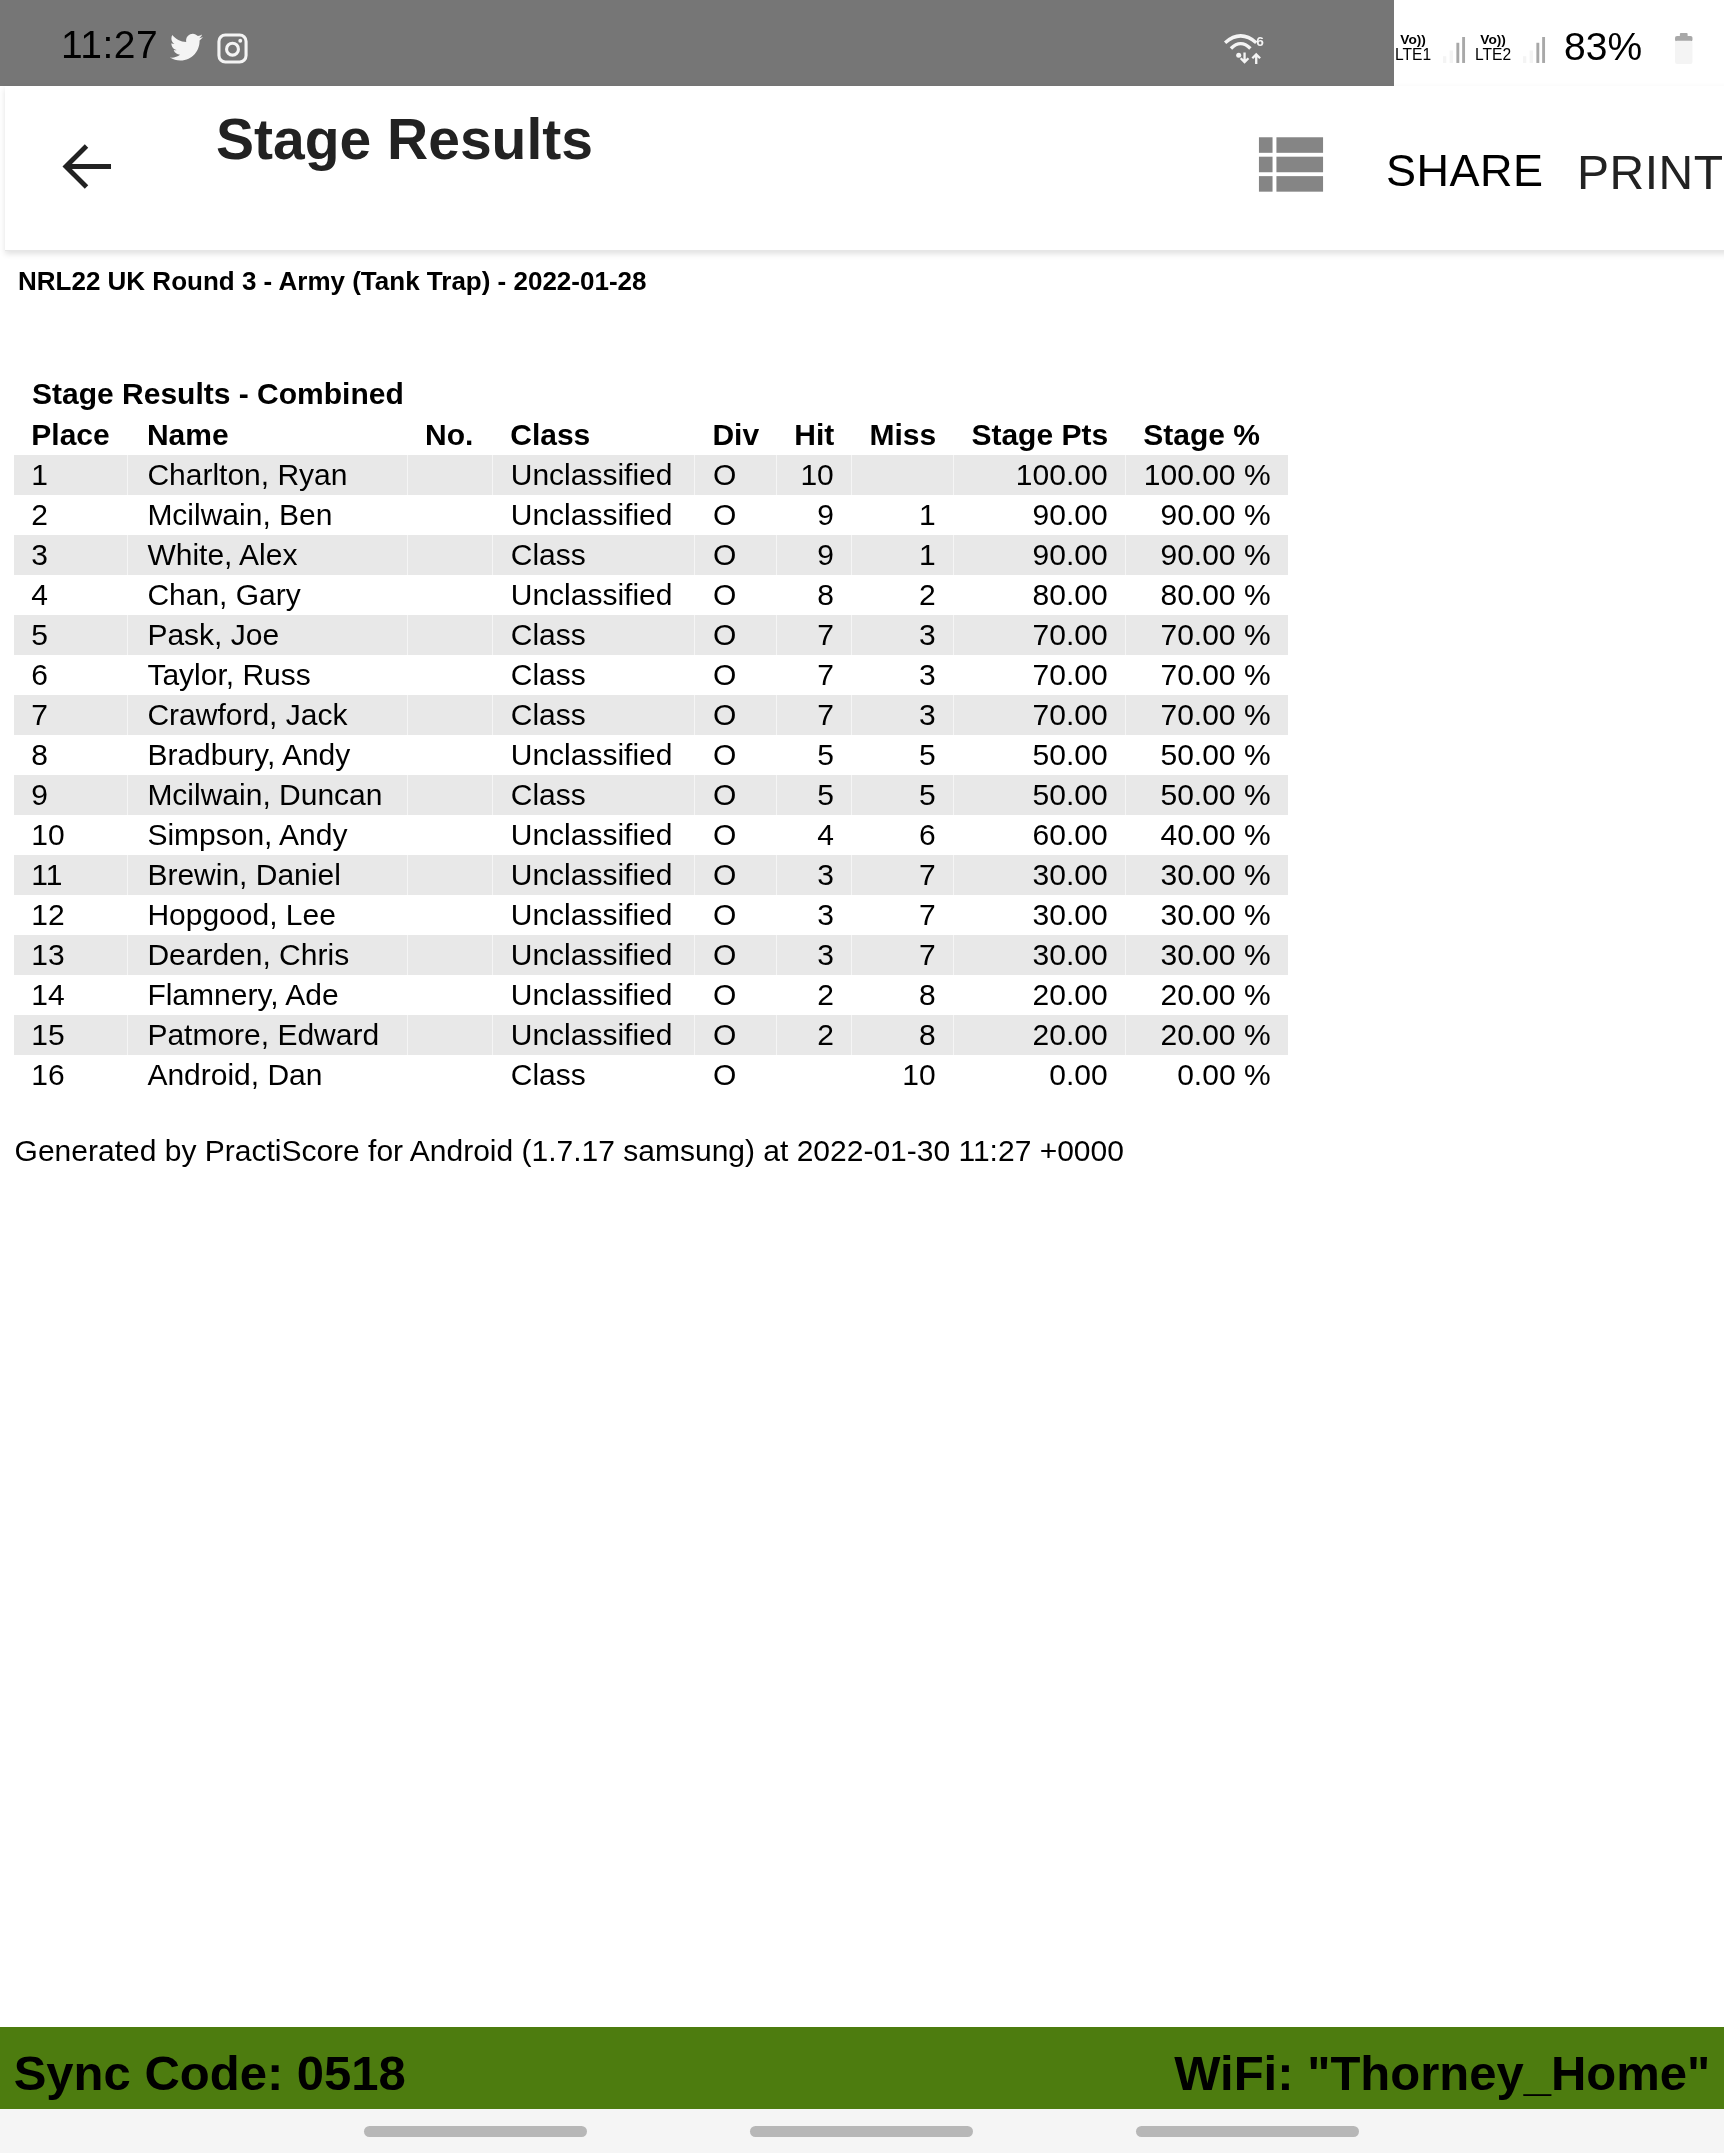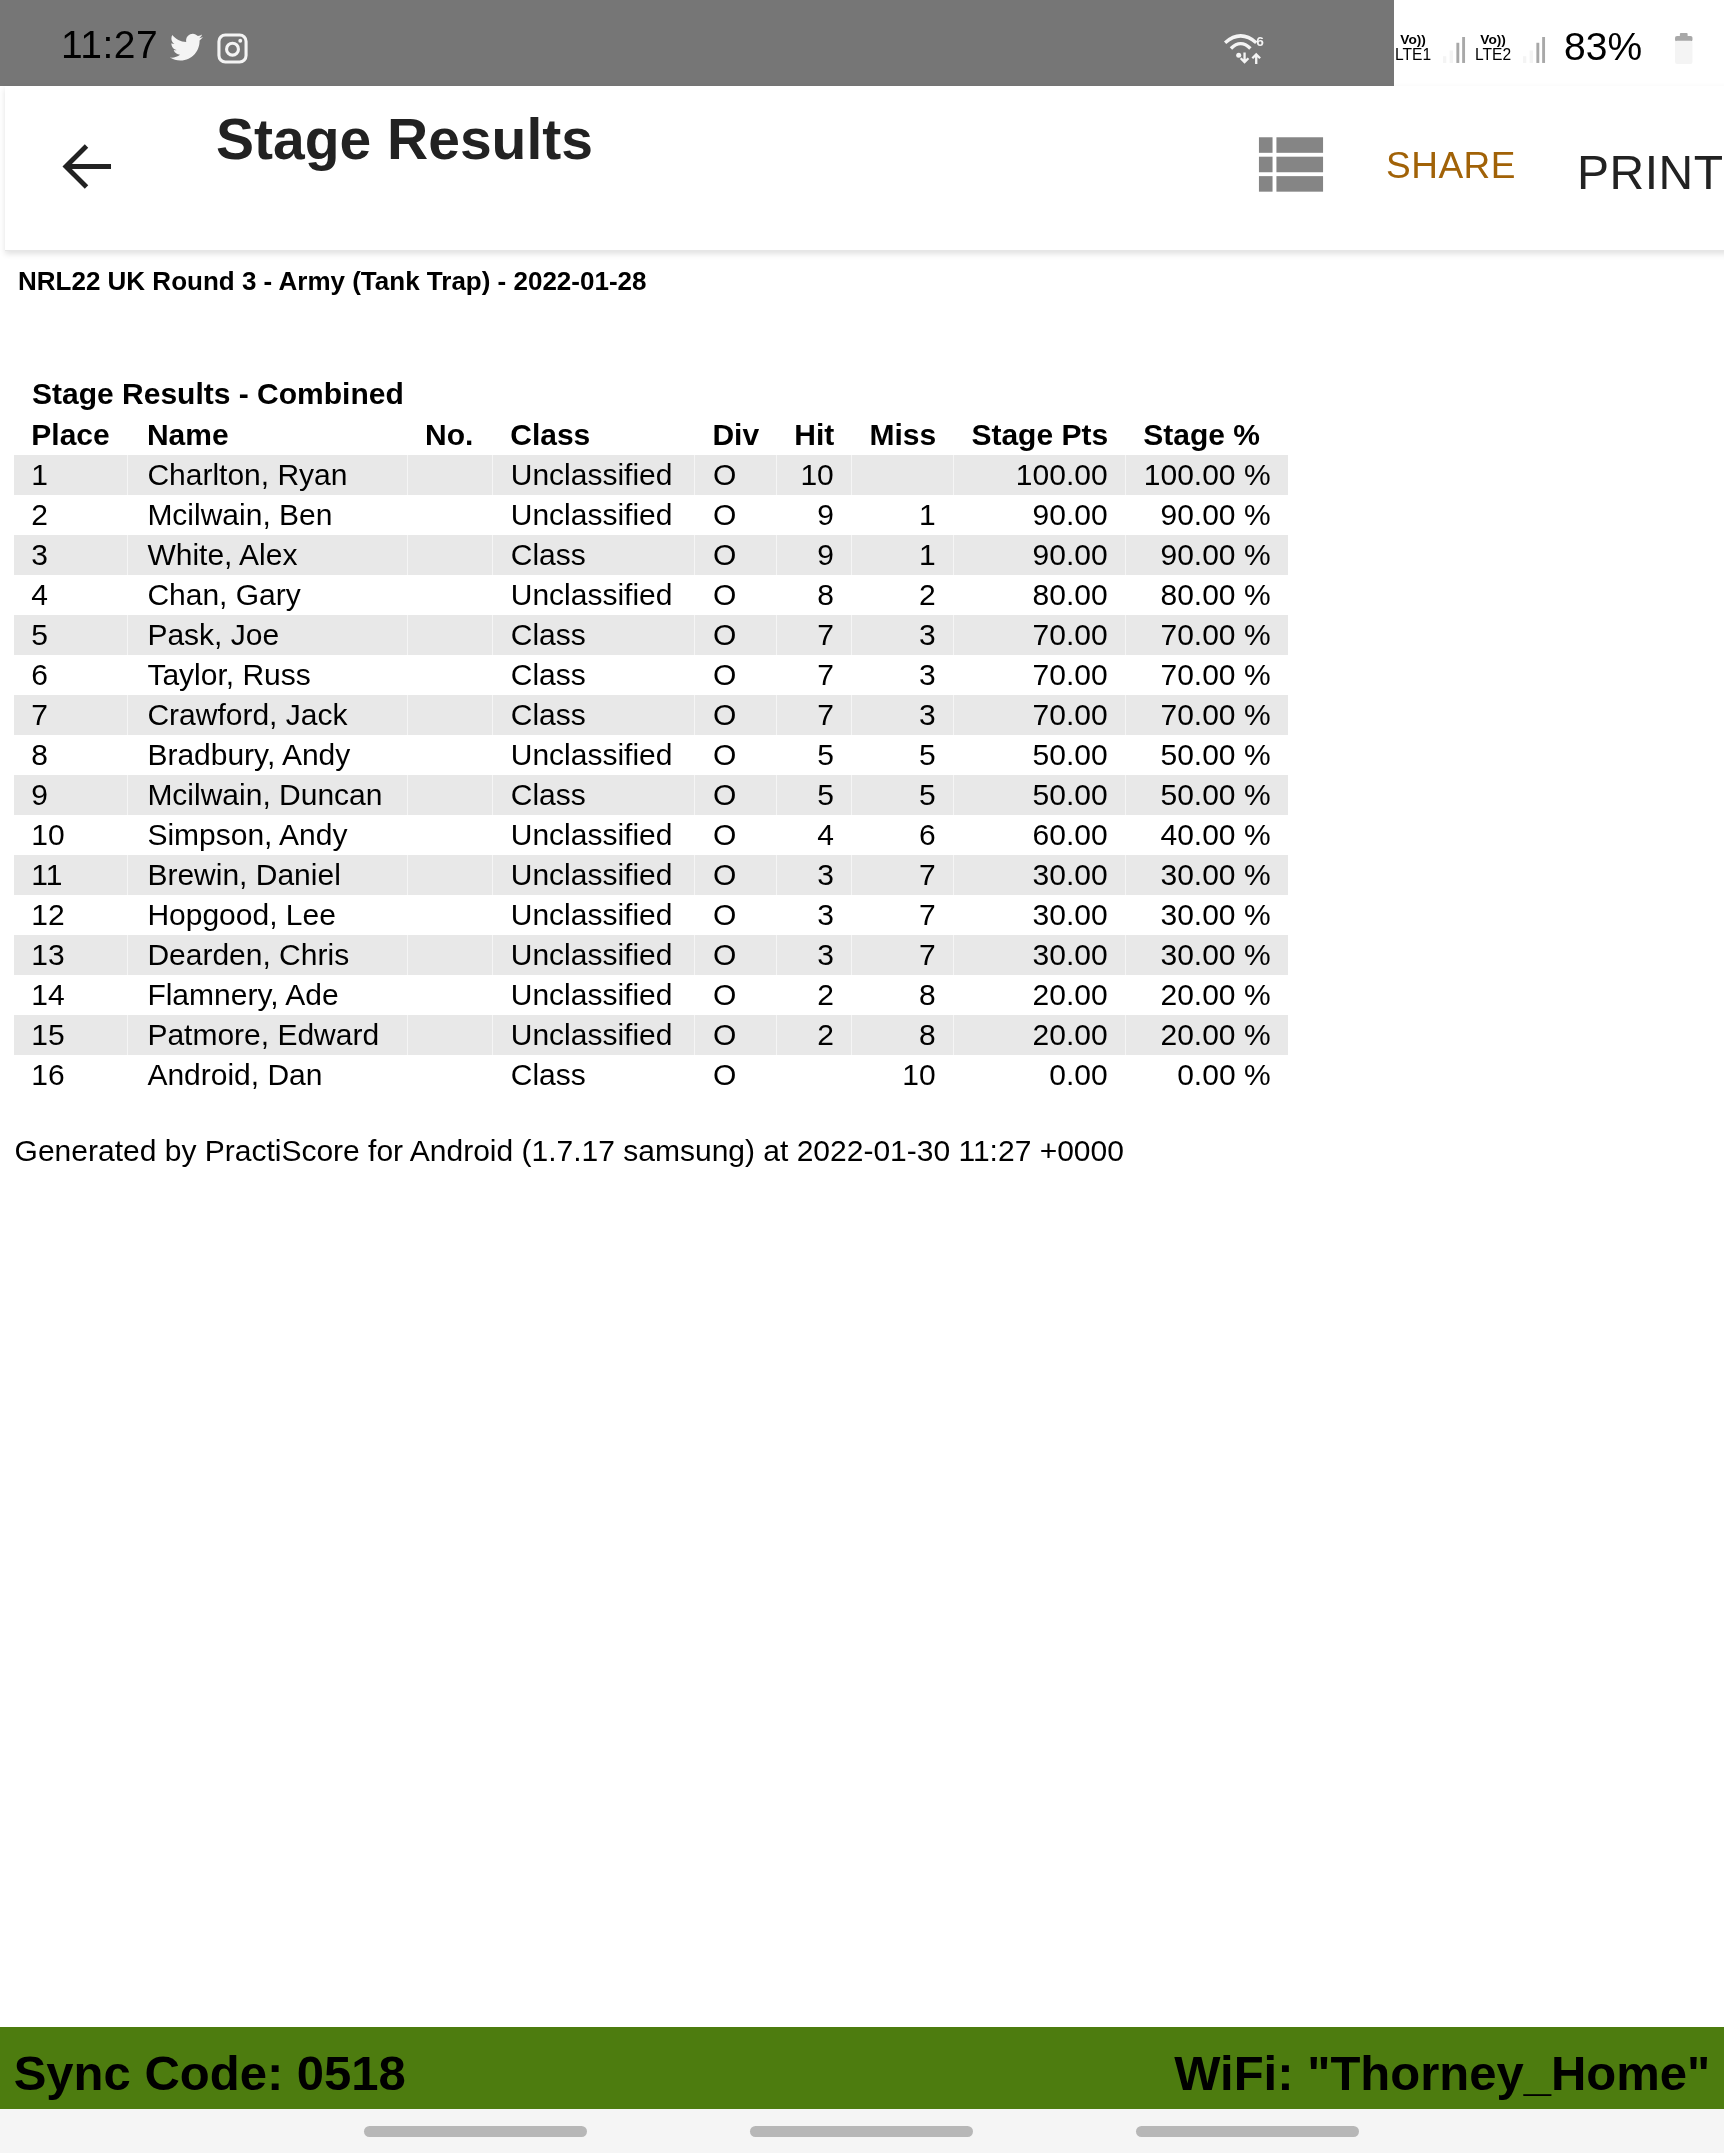--- a/index.html
+++ b/index.html
@@ -6,21 +6,21 @@
   body { width:1724px; height:2153px; position:relative; overflow:hidden; background:#ffffff; font-family:"Liberation Sans", "DejaVu Sans", sans-serif; color:#000; }
   .statusbar { position:absolute; left:0; top:0; width:1394px; height:86px; background:#767676; color:#000000; }
   .sb-time { position:absolute; left:61px; top:25px; font-size:39px; line-height:1; letter-spacing:0.5px; }
   .sb-icon { position:absolute; }
   .sb-batt-text { position:absolute; left:1564px; top:27px; font-size:39px; line-height:1; }
   .appbar { position:absolute; left:5px; top:86px; width:1724px; height:164px; background:#fff; box-shadow:0 2.9px 5.9px rgba(0,0,0,0.12); border-bottom:1px solid #e6e6e6; z-index:2; }
   .back-btn { position:absolute; left:43px; top:43px; width:78px; height:78px; display:flex; align-items:center; justify-content:center; }
   .app-title { position:absolute; left:211px; top:21.5px; font-size:57px; font-weight:bold; color:#222; line-height:1.1; }
   .app-subtitle { position:absolute; left:211px; top:98px; font-size:45px; color:#7a7a7a; line-height:1.1; }
   .list-btn { position:absolute; left:1252px; top:49px; width:70px; height:64px; }
-  .share-btn { position:absolute; left:1381px; top:59px; font-size:37px; color:#a16207; letter-spacing:0.5px; }
+  .share-btn { position:absolute; left:1381px; top:59px; font-size:45px; color:#000000; letter-spacing:0.5px; }
   .print-btn { position:absolute; left:1572px; top:59px; font-size:48px; color:#222; letter-spacing:0.5px; }
   .content { position:absolute; left:0; top:250px; width:1724px; }
   .doc-title { position:absolute; left:18px; top:15.6px; font-size:26px; font-weight:bold; white-space:nowrap; }
   .section-title { position:absolute; left:32px; top:127px; font-size:30px; font-weight:bold; white-space:nowrap; }
   table.results { position:absolute; left:13.7px; top:164px; border-collapse:collapse; font-size:30px; }
   table.results th { font-weight:bold; text-align:left; height:41px; padding:0 17.6px 0 17.6px; white-space:nowrap; }
   table.results td { height:40px; padding:0 17.6px; white-space:nowrap; border-left:1px solid rgba(255,255,255,0.55); }
   table.results td:first-child { border-left:none; }
   table.results tr.row:nth-child(odd) td { background:#e8e8e8; }
   table.results td.num, table.results th.num { text-align:right; }

